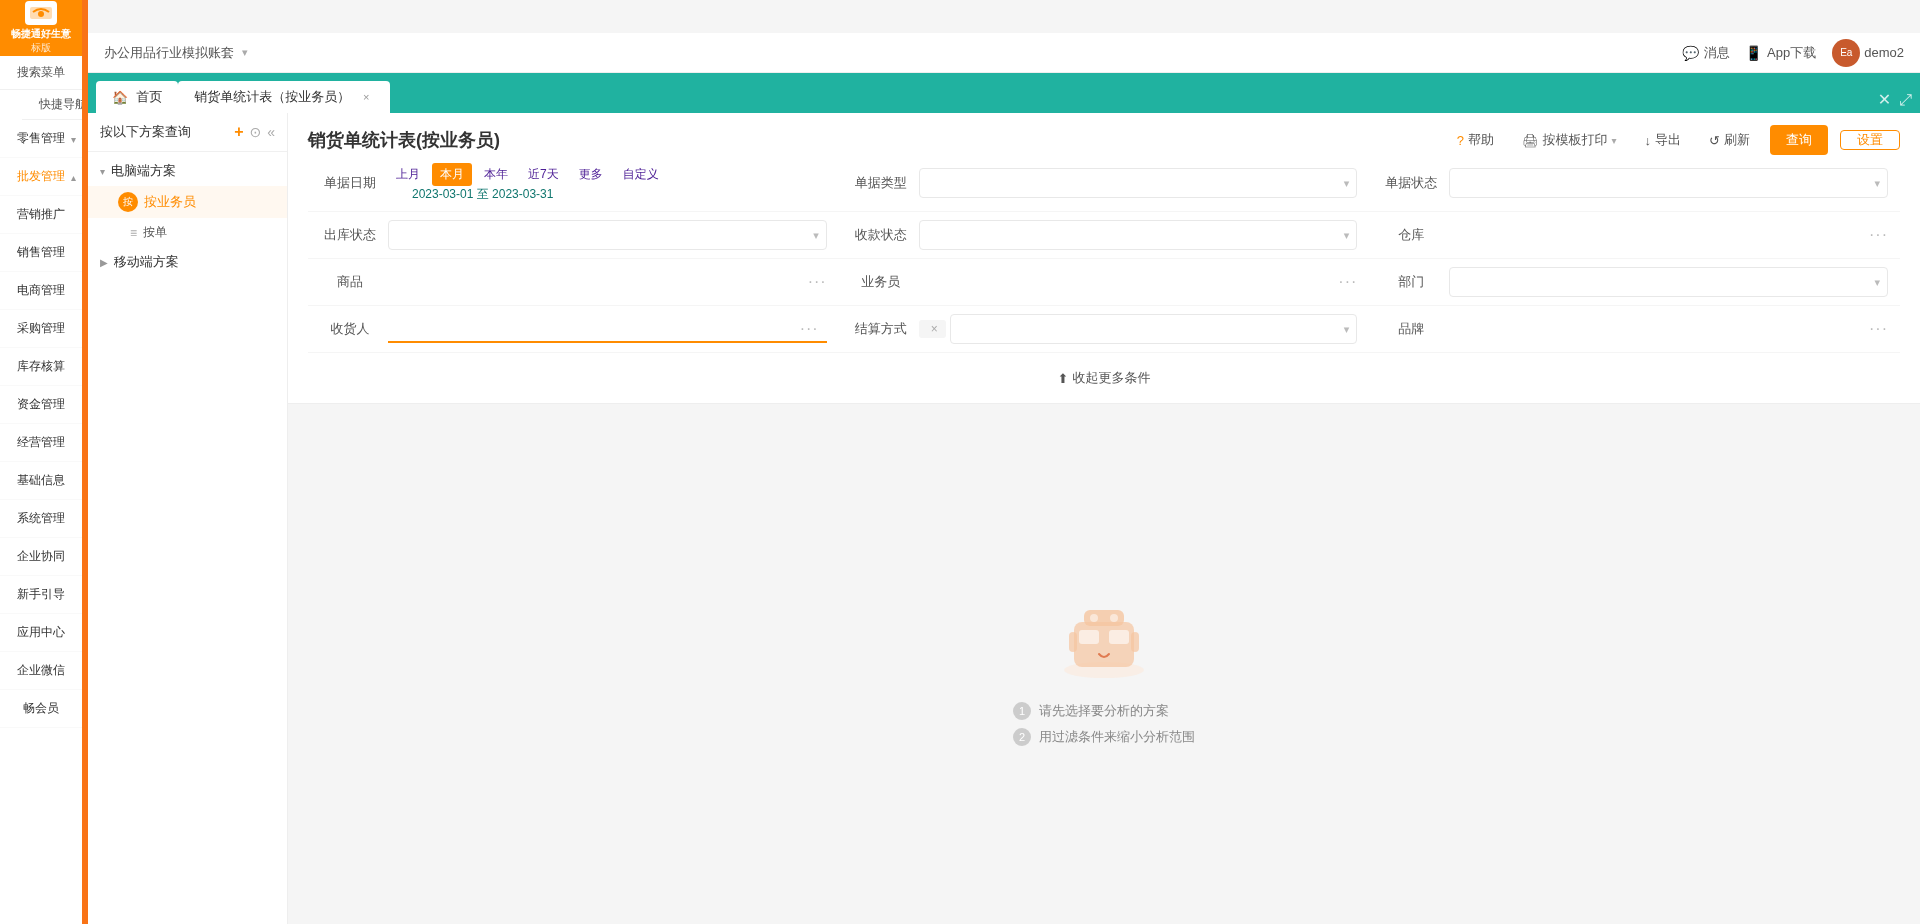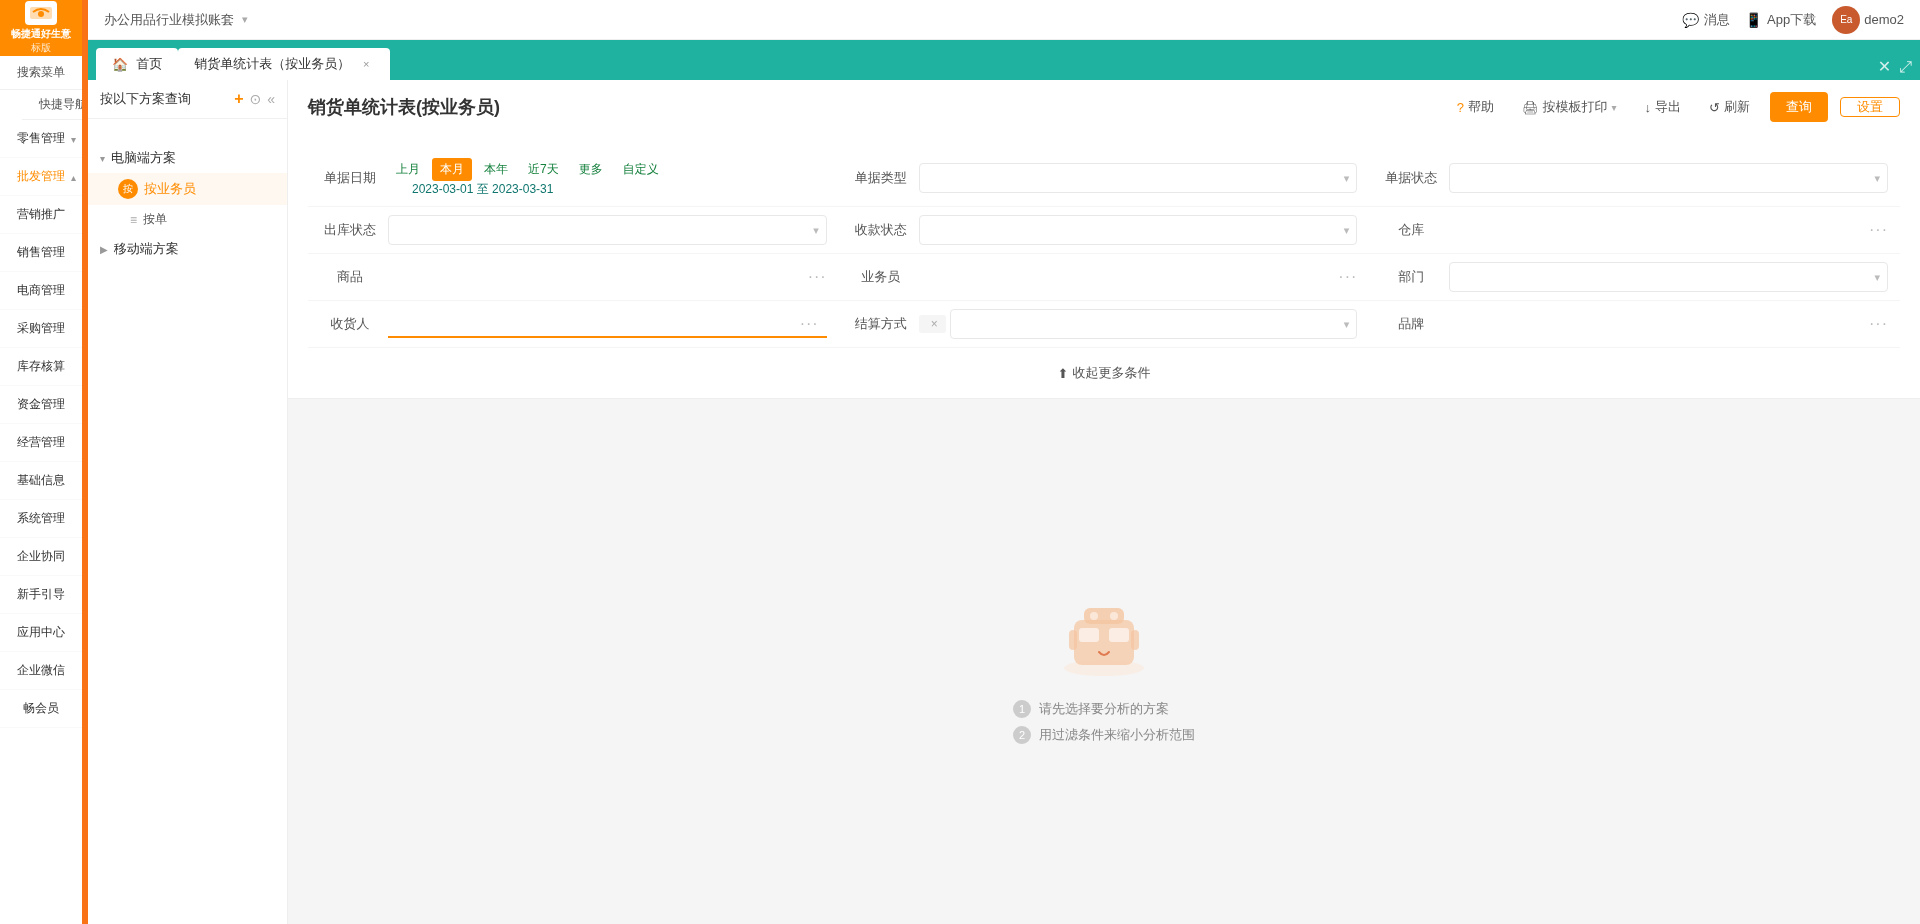--- a/index.html
+++ b/index.html
@@ -88,20 +88,21 @@
 
     
     #topbar {
       height: 40px;
       background: #fff;
       border-bottom: 1px solid #eee;
       display: flex;
       align-items: center;
       padding: 12px 16px;
       justify-content: space-between;
+      margin-top: 33px;
     }
     .topbar-left {
       display: flex;
       align-items: center;
       gap: 8px;
       color: #555;
       font-size: 13px;
     }
     .topbar-right {
       display: flex;
@@ -193,21 +194,20 @@
 
     
     #left-panel {
       width: 200px;
       background: #fff;
       border-right: 1px solid #eee;
       display: flex;
       flex-direction: column;
       flex-shrink: 0;
       overflow-y: auto;
-      gap: 20px;
     }
     .left-panel-header {
       display: flex;
       align-items: center;
       justify-content: space-between;
       padding: 10px 12px;
       font-size: 13px;
       color: #333;
       border-bottom: 1px solid #f0f0f0;
     }
@@ -271,21 +271,21 @@
     
     .page-header {
       background: #fff;
       padding: 12px 20px 0 20px;
       border-bottom: 1px solid #eee;
     }
     .page-title-row {
       display: flex;
       align-items: center;
       justify-content: space-between;
-      margin-bottom: 28px;
+      margin-bottom: 0;
     }
     .page-title {
       font-size: 18px;
       font-weight: 600;
       color: #333;
     }
     .page-actions {
       display: flex;
       align-items: center;
       gap: 12px;
@@ -319,21 +319,21 @@
       cursor: pointer;
     }
     .date-tabs {
       display: flex;
       align-items: center;
       gap: 4px;
     }
     .date-tab {
       padding: 3px 8px;
       font-size: 12px;
-      color: #15803d;
+      color: #4c1d95;
       cursor: pointer;
       border-radius: 3px;
     }
     .date-tab.active {
       background: #ff8c00;
       color: #fff;
       border-radius: 3px;
     }
     .date-range {
       font-size: 12px;

